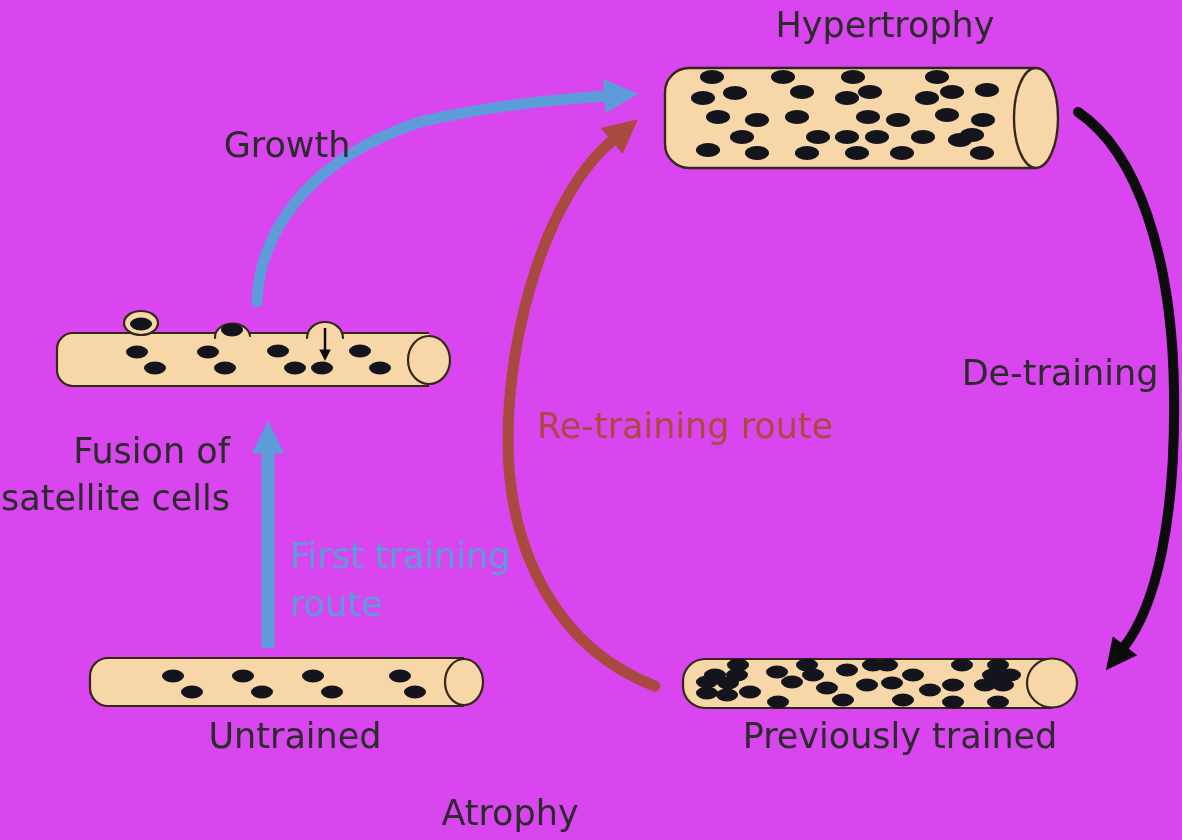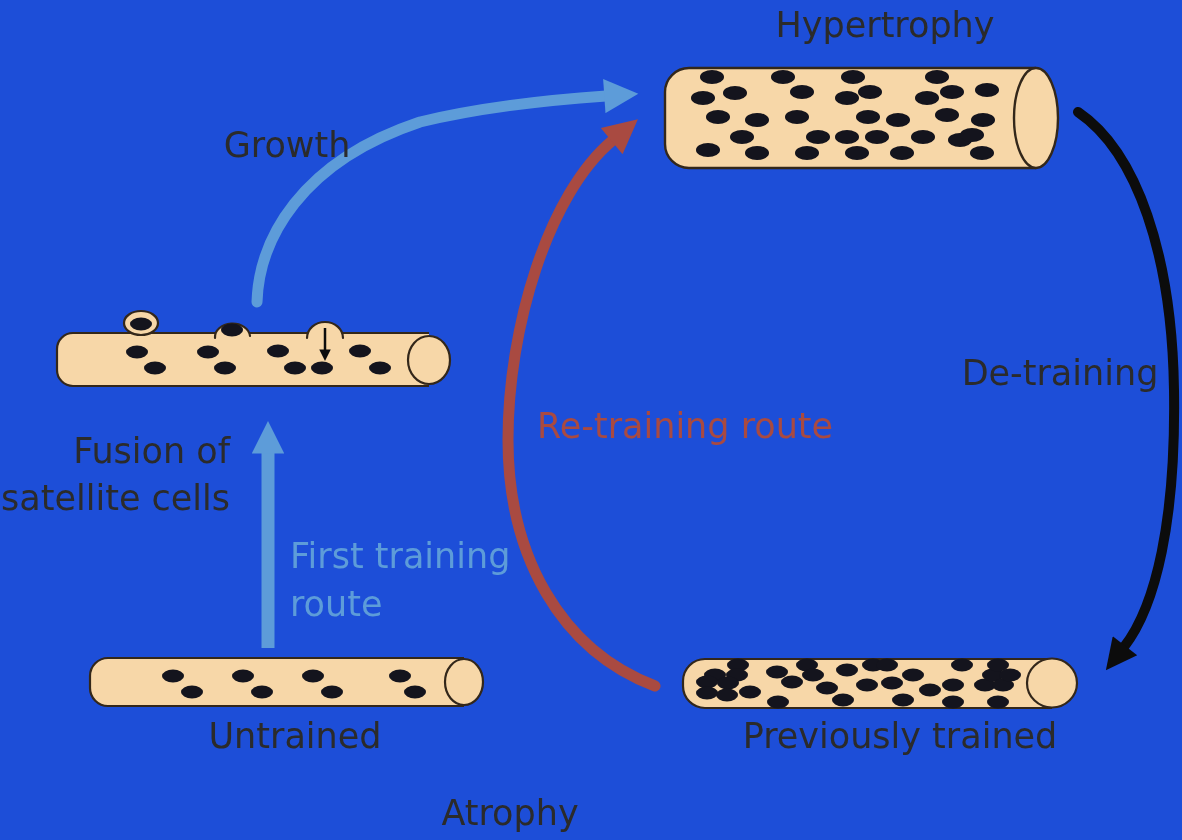--- a/index.html
+++ b/index.html
@@ -1,19 +1,19 @@
 <!DOCTYPE html>
 <html><head>
 <meta charset="utf-8">
 <style>
   html,body { margin:0; padding:0; background:#ffffff; }
   .stage {
     position:relative;
     width:1182px; height:840px;
-    background:#1d4ed8;
+    background:#d946ef;
     overflow:hidden;
     font-family:"DejaVu Sans", sans-serif;
   }
   svg { display:block; }
   text {
     font-family:"DejaVu Sans", sans-serif;
     font-size:35px;
   }
 </style>
 </head>

